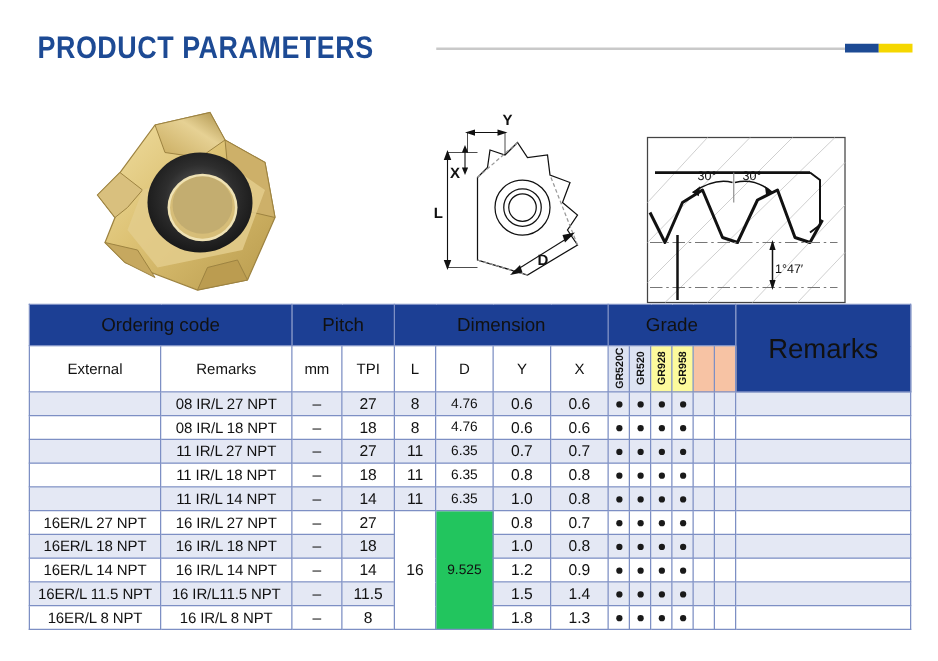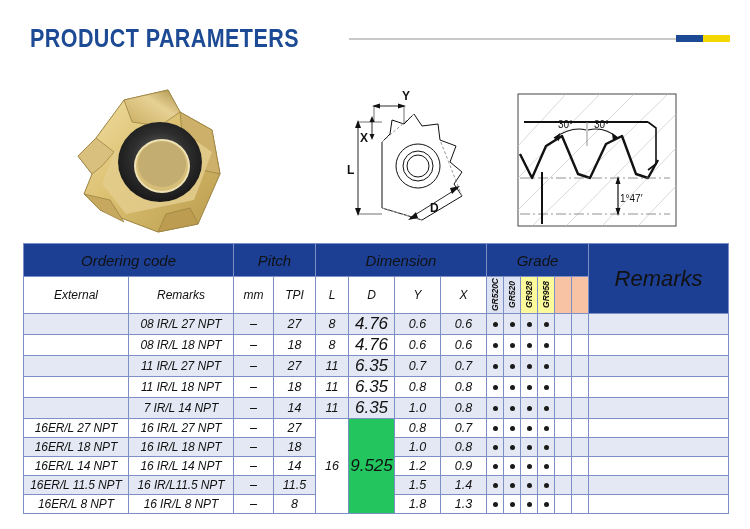--- a/index.html
+++ b/index.html
@@ -32,29 +32,28 @@
     position:relative;top:1px;
   }
   .title-cap-blue{width:27px;height:7px;background:#1d4a94;}
   .title-cap-yellow{width:27px;height:7px;background:#f5d700;margin-right:20px;}
 
   
   .figures{position:absolute;left:0;top:78px;width:750px;height:160px;}
   .fig{position:absolute;}
   .fig-insert{left:62px;top:4px;width:170px;height:155px;}
   .fig-draw{left:330px;top:6px;width:170px;height:150px;}
-  .fig-thread{left:510px;top:8px;width:175px;height:148px;}
+  .fig-thread{left:510px;top:24px;width:175px;height:148px;}
 
   
   .tbl{
     position:absolute;left:23px;top:243px;
     border-collapse:collapse;
     table-layout:fixed;
     width:705px;
-    font-style:italic;
   }
   .tbl td,.tbl th{
     border:1px solid #7d8fc4;
     padding:0;
     text-align:center;
     vertical-align:middle;
     font-family:"Liberation Sans", sans-serif;
     color:#111;
   }
   .hd1{
@@ -79,21 +78,21 @@
     padding-bottom:1px;
   }
   .g-a{background:#dde3f2;}
   .g-b{background:#fdfa9c;}
   .g-c{background:#f7c3a4;}
   .row-a{background:#ffffff;}
   .row-b{background:#e4e8f4;}
   .cell{height:18px;font-size:12.5px;}
   .cell.code{font-size:12px;letter-spacing:-0.1px;}
   .cell.dim{font-size:12.5px;}
-  .cell.small{font-size:17px;}
+  .cell.small{font-size:11px;}
   .dot-cell{width:17px;}
   .dot{
     display:inline-block;width:5px;height:5px;border-radius:50%;
     background:#1a1a1a;vertical-align:middle;
   }
 </style>
 </head>
 <body>
 
 <div class="page">
@@ -344,21 +343,21 @@
           <td class="cell dot-cell"><span class="dot"></span></td>
           <td class="cell dot-cell"><span class="dot"></span></td>
           <td class="cell dot-cell"><span class="dot"></span></td>
           <td class="cell dot-cell"><span class="dot"></span></td>
           <td class="cell dot-cell"></td>
           <td class="cell dot-cell"></td>
           <td class="cell "></td>
         </tr>
         <tr class="row-b">
           <td class="cell code"></td>
-          <td class="cell code">7 IR/L  14 NPT</td>
+          <td class="cell code">11 IR/L  14 NPT</td>
           <td class="cell dim">–</td>
           <td class="cell dim">14</td>
           <td class="cell dim">11</td>
           <td class="cell small">6.35</td>
           <td class="cell dim">1.0</td>
           <td class="cell dim">0.8</td>
           <td class="cell dot-cell"><span class="dot"></span></td>
           <td class="cell dot-cell"><span class="dot"></span></td>
           <td class="cell dot-cell"><span class="dot"></span></td>
           <td class="cell dot-cell"><span class="dot"></span></td>

